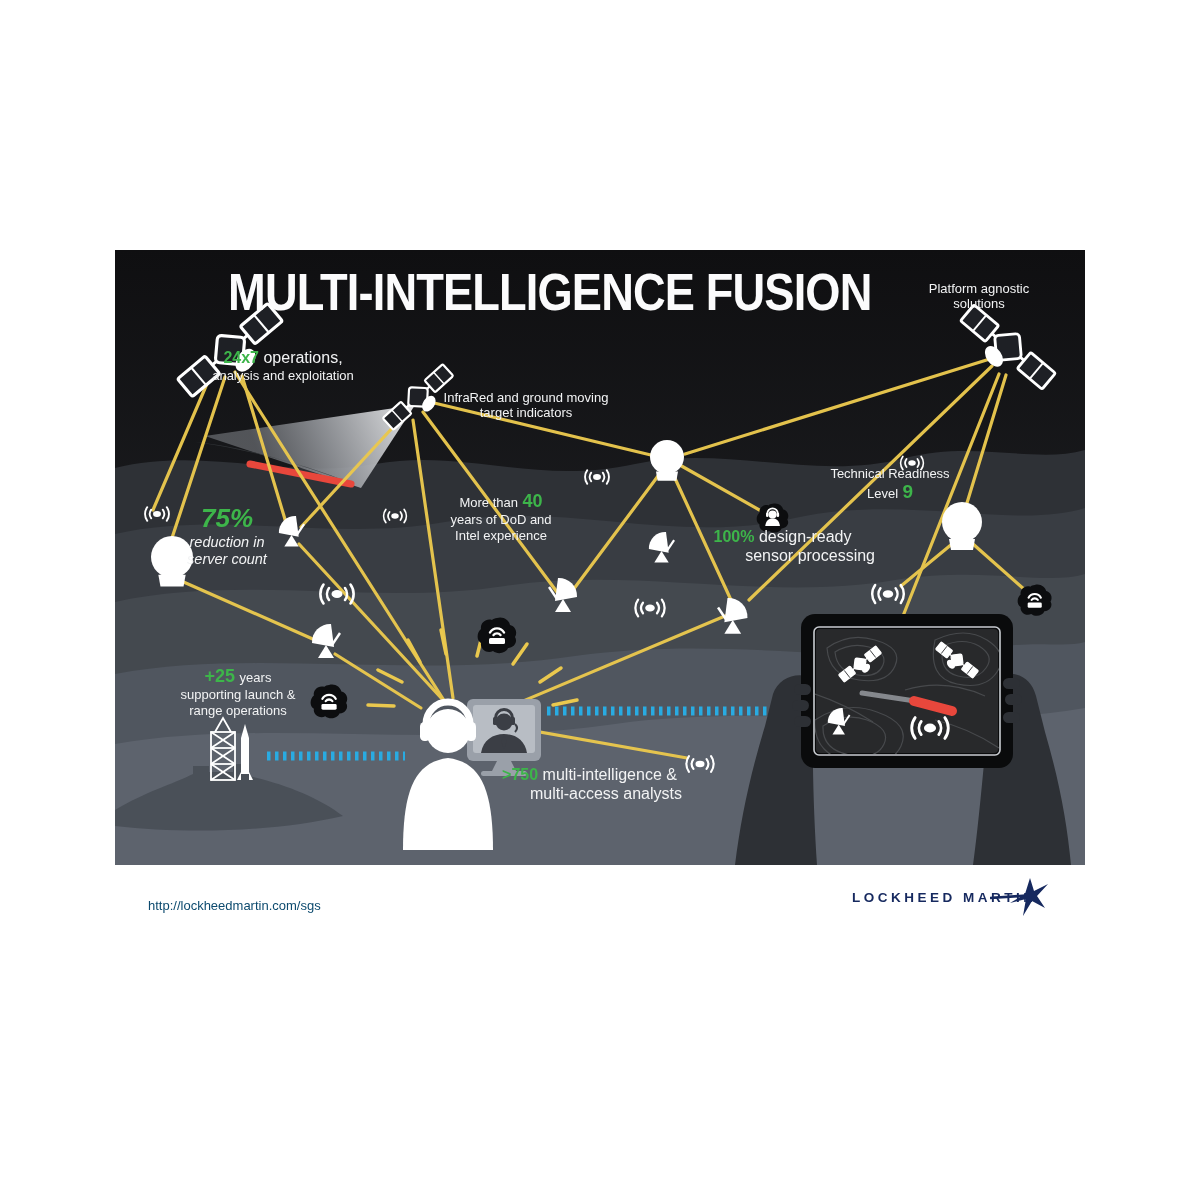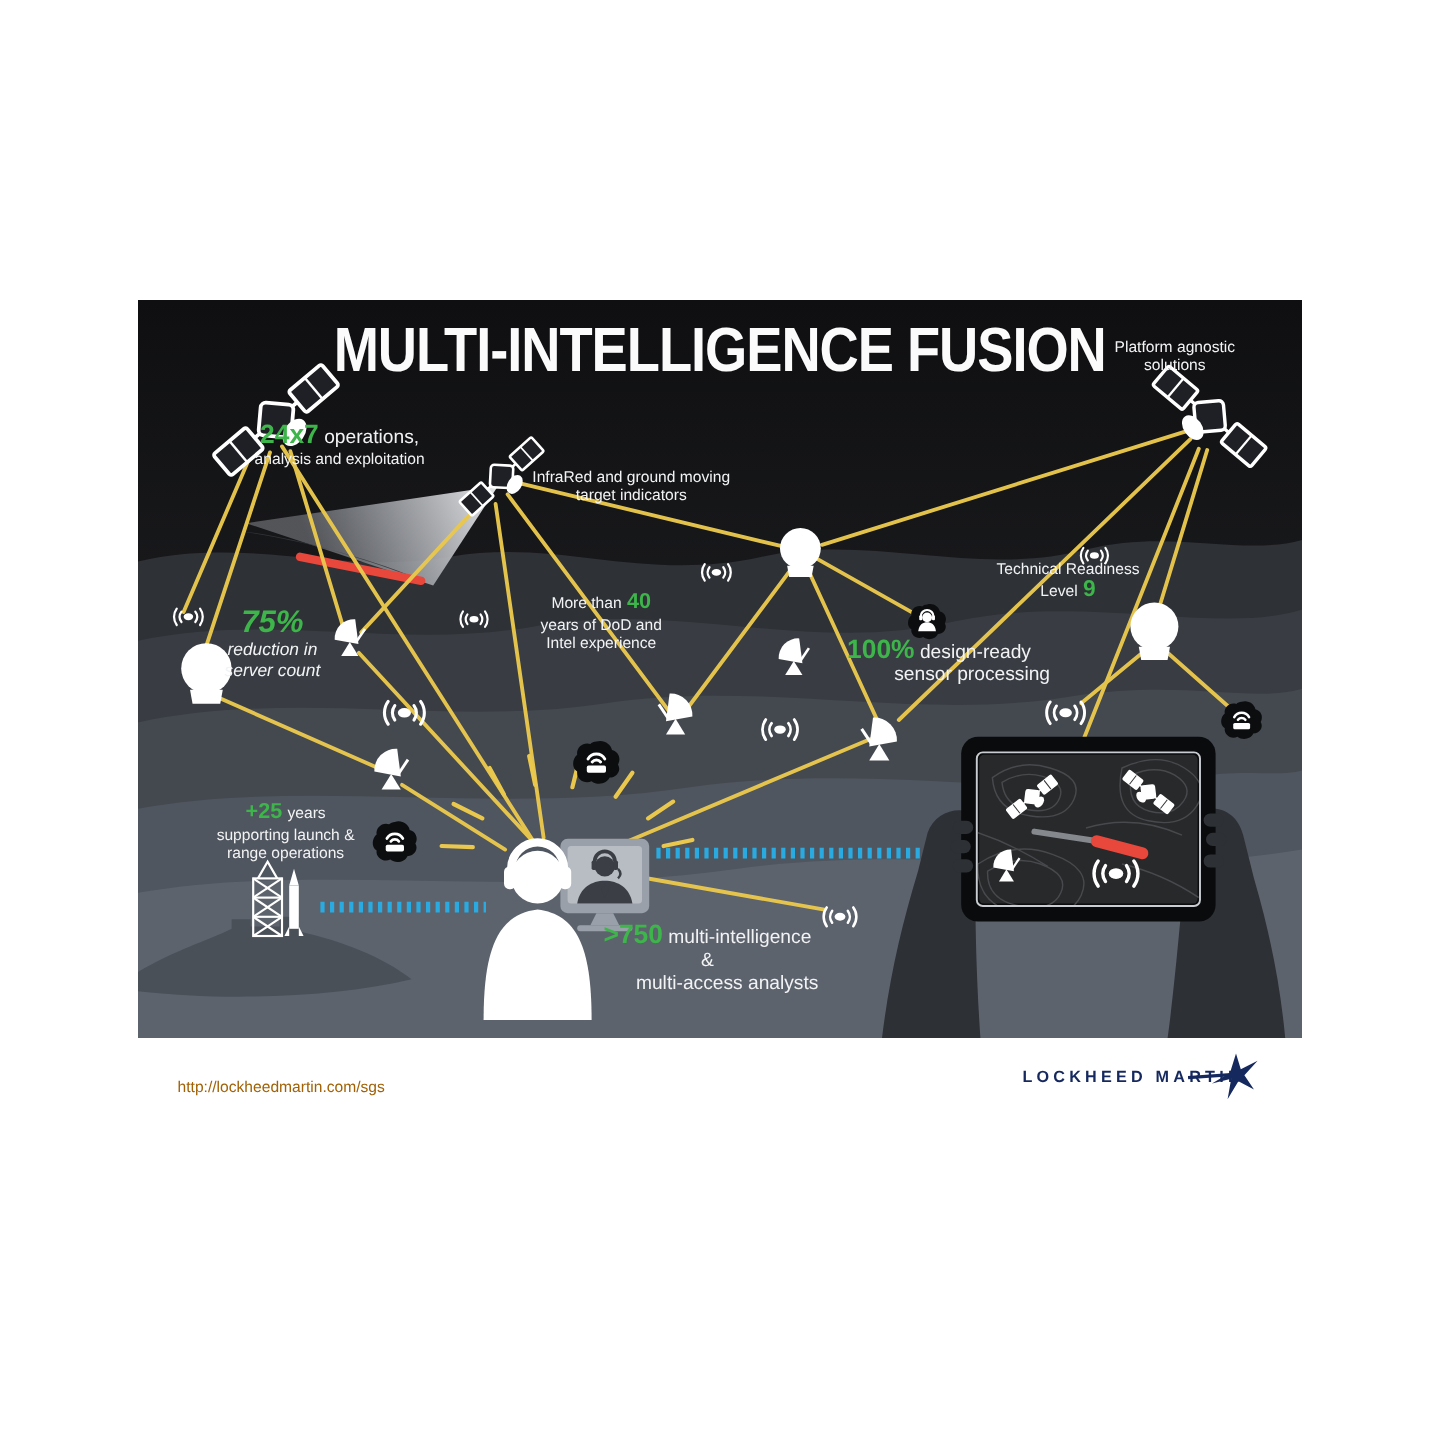--- a/index.html
+++ b/index.html
@@ -1,30 +1,30 @@
 <!DOCTYPE html>
 <html><head>
 <meta charset="utf-8">
 <style>
   html,body{margin:0;padding:0;}
   .page{position:relative;width:1200px;height:1200px;background:#ffffff;overflow:hidden;
         font-family:"Liberation Sans",sans-serif;}
   .panel{position:absolute;left:115px;top:250px;width:970px;height:615px;background:#141416;overflow:hidden;}
   .scene{position:absolute;left:0;top:0;width:970px;height:615px;display:block;}
   .overlay{position:absolute;color:#f2f3f4;text-align:center;line-height:1.18;}
-  .title{position:absolute;left:0;top:12px;width:840px;text-align:center;color:#fbfbfc;
+  .title{position:absolute;left:0;top:12px;width:840px;text-align:left;color:#fbfbfc;
          font-weight:bold;font-size:52px;letter-spacing:-1px;white-space:nowrap;}
   .title span{display:inline-block;transform:scaleX(.87);transform-origin:50% 50%;}
   .g{color:#3db54a;font-weight:bold;}
-  .big{font-size:22px;}
+  .big{font-size:16px;}
   .huge{font-size:26px;}
   .mid{font-size:16px;text-align:right;}
   .sm{font-size:13px;}
   .sm15{font-size:14.5px;text-align:center;}
-  .footer-url{position:absolute;left:148px;top:898px;font-size:13px;color:#a16207;}
+  .footer-url{position:absolute;left:148px;top:898px;font-size:13px;color:#0c4a6e;}
   .brand{position:absolute;left:852px;top:876px;width:200px;height:42px;}
   .brand-text{position:absolute;left:0;top:14px;font-size:13.5px;font-weight:bold;letter-spacing:3.5px;
               color:#16295f;white-space:nowrap;}
   .star{position:absolute;left:138px;top:0;}
 </style>
 </head>
 <body>
 
 <div class="page">
 

